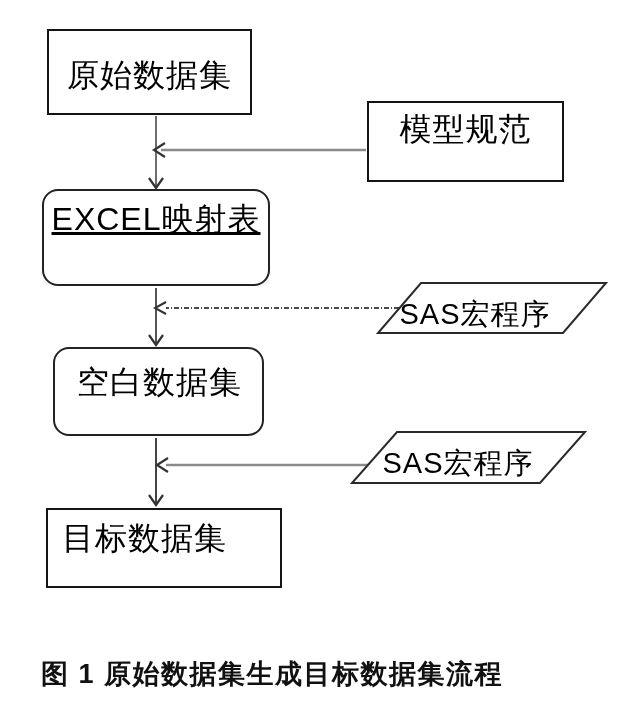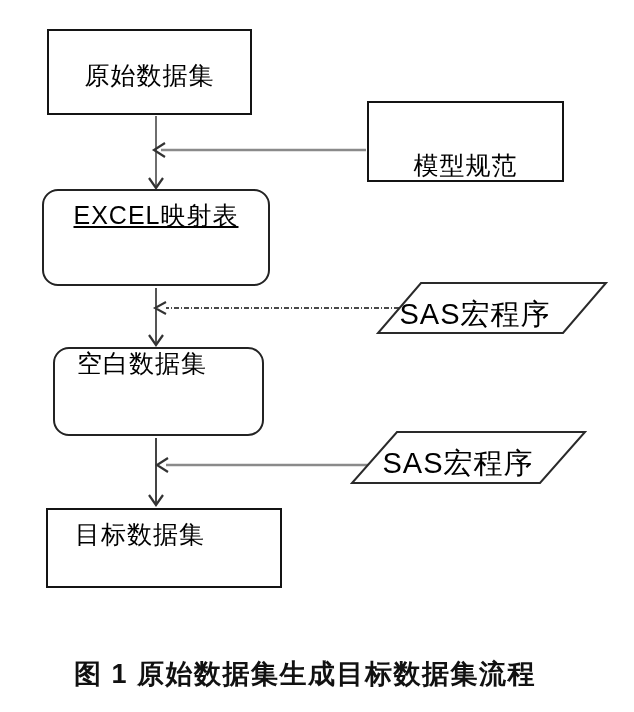--- a/index.html
+++ b/index.html
@@ -23,21 +23,21 @@
     top: 0;
     width: 634px;
     height: 712px;
   }
   .node {
     position: absolute;
     box-sizing: border-box;
     background: #ffffff;
     display: flex;
     color: #000000;
-    font-size: 25px;
+    font-size: 32px;
     line-height: 1.15;
     letter-spacing: 1px;
     white-space: nowrap;
   }
   .rect {
     border: 2px solid #141414;
   }
   .rounded {
     border: 2px solid #232323;
     border-radius: 16px;
@@ -49,21 +49,21 @@
     align-items: center;
     justify-content: center;
     color: #000000;
     font-size: 29px;
     letter-spacing: 1px;
     white-space: nowrap;
     background: transparent;
   }
   .caption {
     position: absolute;
-    left: 74px;
+    left: 41px;
     top: 656px;
     color: #111111;
     font-size: 27px;
     font-weight: 600;
     letter-spacing: 1.5px;
     white-space: nowrap;
   }
 </style>
 </head>
 <body>
@@ -92,33 +92,33 @@
 
     <polygon points="421,283 606,283 563,333 378,333" fill="#ffffff" stroke="#2a2a2a" stroke-width="2"></polygon>
 
     <polygon points="397,432 585,432 540,483 352,483" fill="#ffffff" stroke="#2a2a2a" stroke-width="2"></polygon>
   </svg>
 
   <div class="node rect" style="left:47px; top:29px; width:205px; height:86px; align-items:center; justify-content:center; padding-top:6px;">
     <span>原始数据集</span>
   </div>
 
-  <div class="node rect" style="left:367px; top:101px; width:197px; height:81px; align-items:flex-end; justify-content:center; padding-top:8px;">
+  <div class="node rect" style="left:367px; top:101px; width:197px; height:81px; align-items:flex-start; justify-content:center; padding-top:8px;">
     <span>模型规范</span>
   </div>
 
   <div class="node rounded" style="left:42px; top:189px; width:228px; height:97px; align-items:flex-start; justify-content:center; padding-top:10px;text-decoration:underline;">
     <span>EXCEL映射表</span>
   </div>
 
-  <div class="node rounded" style="left:53px; top:347px; width:211px; height:89px; align-items:flex-start; justify-content:flex-start; padding-top:0; padding-left:22px;">
+  <div class="node rounded" style="left:53px; top:347px; width:211px; height:89px; align-items:flex-start; justify-content:flex-start; padding-top:15px; padding-left:22px;">
     <span>空白数据集</span>
   </div>
 
-  <div class="node rect" style="left:46px; top:508px; width:236px; height:80px; align-items:flex-start; justify-content:flex-start; padding-top:10px; padding-left:27px;">
+  <div class="node rect" style="left:46px; top:508px; width:236px; height:80px; align-items:flex-start; justify-content:flex-start; padding-top:10px; padding-left:14px;">
     <span>目标数据集</span>
   </div>
 
   <div class="para-label" style="left:400px; top:297px; width:150px; height:36px;">
     <span>SAS宏程序</span>
   </div>
   <div class="para-label" style="left:383px; top:446px; width:150px; height:36px;">
     <span>SAS宏程序</span>
   </div>
 

